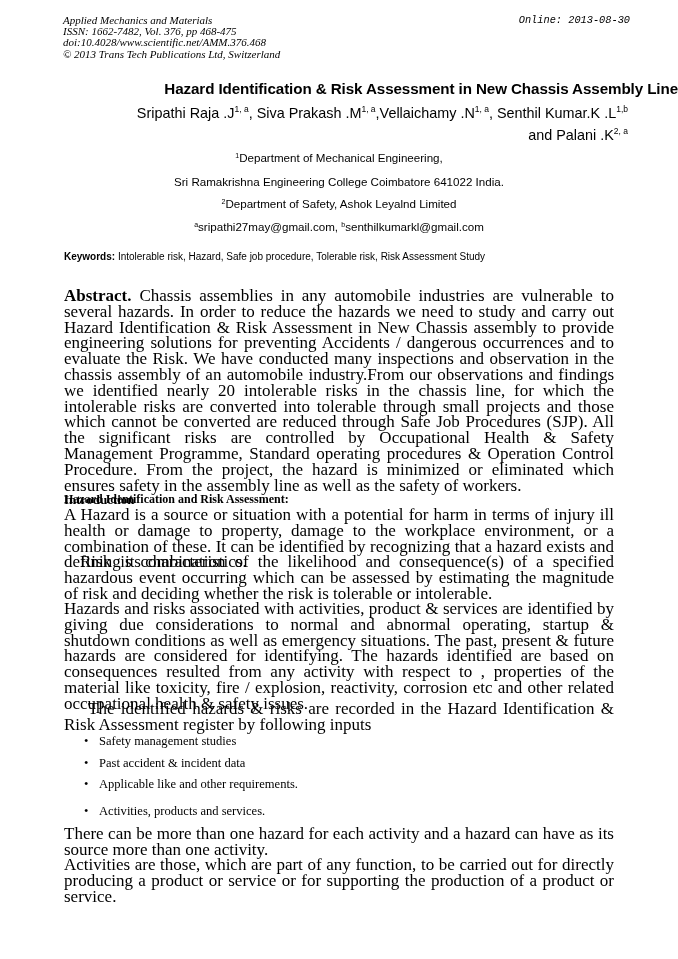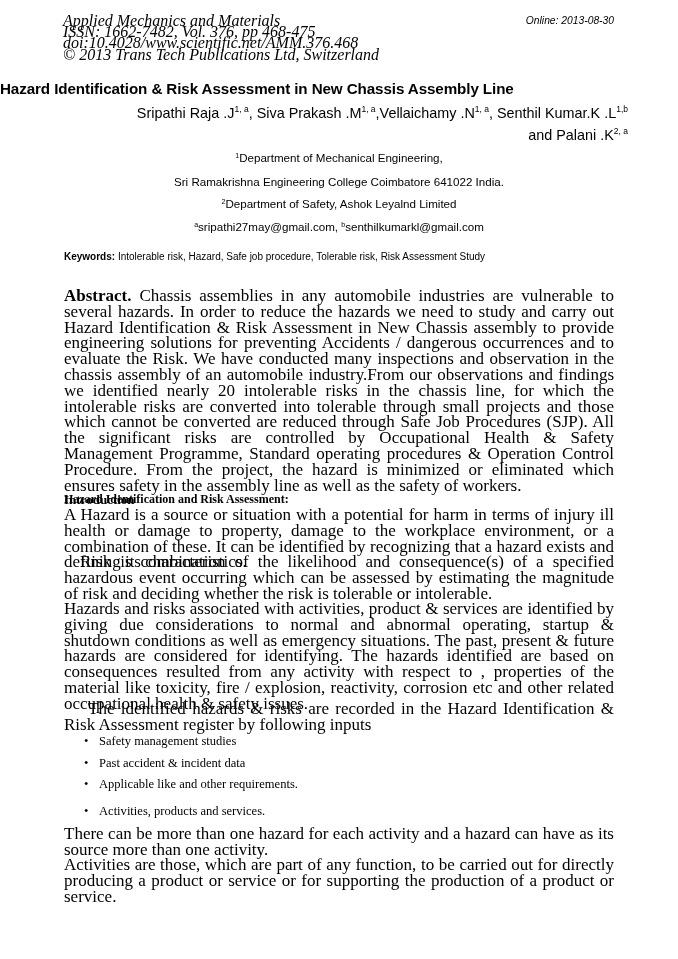--- a/index.html
+++ b/index.html
@@ -1,22 +1,22 @@
 <!DOCTYPE html>
 <html><head>
 <meta charset="utf-8">
 <style>
   html, body { margin: 0; padding: 0; background: #ffffff; }
   body { width: 678px; height: 959px; position: relative; overflow: hidden; color: #000; }
   .page { position: absolute; left: 0; top: 0; width: 678px; height: 959px; background: #fff; }
 
-  .hdr-left { position: absolute; left: 63px; top: 15px; font-family: "Liberation Serif", serif; font-style: italic; font-size: 16px; line-height: 11.2px; }
-  .hdr-right { position: absolute; right: 64px; top: 15px; font-family: Liberation Sans, sans-serif; font-style: italic; font-size: 10.3px; line-height: 11.2px; margin-left: 16px; }
+  .hdr-left { position: absolute; left: 63px; top: 15px; font-family: "Liberation Serif", serif; font-style: italic; font-size: 11px; line-height: 11.2px; }
+  .hdr-right { position: absolute; right: 48px; top: 15px; font-family: Liberation Mono, monospace; font-style: italic; font-size: 10.3px; line-height: 11.2px; margin-left: 16px; }
 
-  .title { position: absolute; left: 0; width: 678px; top: 80px; text-align: left; font-family: "Liberation Sans", sans-serif; font-weight: bold; font-size: 15.2px; line-height: 18px; letter-spacing: -0.1px; }
+  .title { position: absolute; left: 0; width: 678px; top: 80px; text-align: right; font-family: "Liberation Sans", sans-serif; font-weight: bold; font-size: 15.2px; line-height: 18px; letter-spacing: -0.1px; }
   .authors { position: absolute; left: 50px; width: 578px; top: 103px; text-align: right; font-family: "Liberation Sans", sans-serif; font-size: 14.4px; line-height: 20px; }
   .authors sup { font-size: 8.5px; vertical-align: 0; position: relative; top: -6px; }
 
   .affil { position: absolute; left: 0; width: 678px; top: 147px; text-align: center; font-family: "Liberation Sans", sans-serif; font-size: 11.6px; line-height: 21.8px; }
   .affil sup { font-size: 7px; position: relative; top: -4px; vertical-align: 0; }
 
   .keywords { position: absolute; left: 64px; top: 250px; font-family: "Liberation Sans", sans-serif; font-size: 10px; line-height: 14px; white-space: nowrap; }
   .keywords b { font-weight: bold; }
 
   .body { position: absolute; left: 64px; width: 550px; font-family: "Liberation Serif", serif; font-size: 17px; line-height: 15.8px; text-align: justify; }

